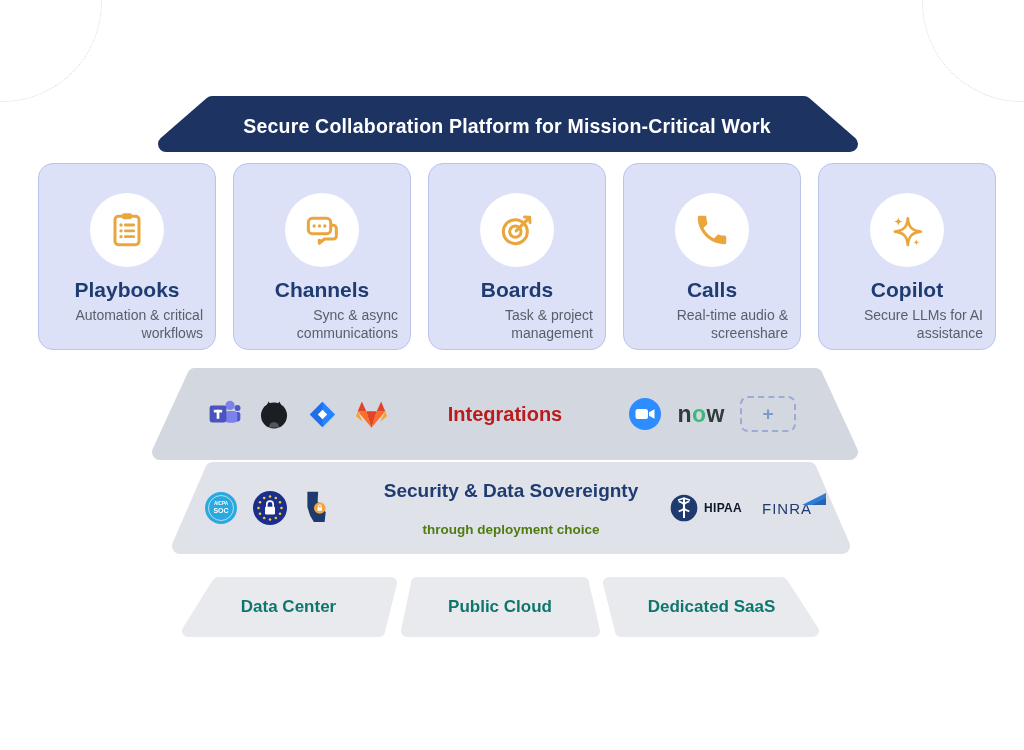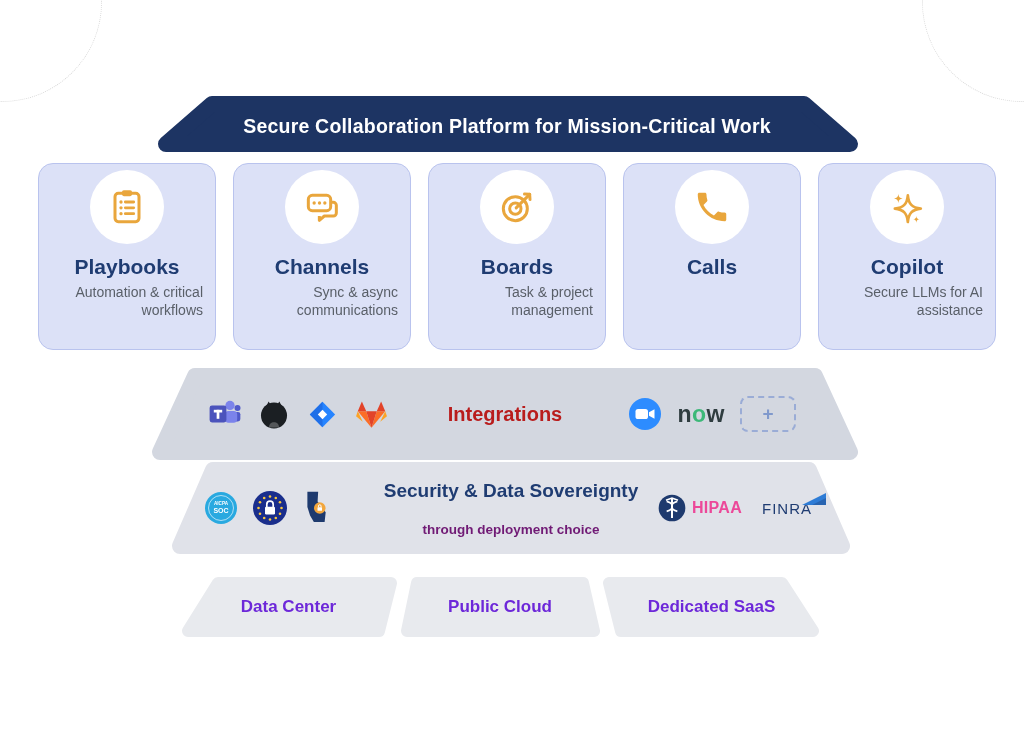--- a/index.html
+++ b/index.html
@@ -6,55 +6,55 @@
   .stage{position:relative;width:1024px;height:750px;background:#fff;overflow:hidden;
          font-family:"Liberation Sans",sans-serif;}
   
   .banner{position:absolute;left:152px;top:96px;width:710px;height:60px;}
   .banner svg{position:absolute;inset:0;}
   .banner-label{position:absolute;inset:0;display:flex;align-items:center;justify-content:center;
                 color:#fff;font-size:19.5px;font-weight:bold;letter-spacing:.2px;}
   
   .cards{position:absolute;left:38px;top:163px;display:flex;gap:17px;}
   .card{width:178px;height:187px;box-sizing:border-box;background:#dce1f7;border:1px solid #b9c3ee;
-        border-radius:15px;display:flex;flex-direction:column;align-items:center;padding-top:6px;}
+        border-radius:15px;display:flex;flex-direction:column;align-items:center;padding-top:29px;}
   .icon-circle{width:74px;height:74px;border-radius:50%;background:#fff;display:flex;
                align-items:center;justify-content:center;}
   .card-title{margin:11px 0 5px;font-size:21px;color:#1f3c72;font-weight:bold;}
   .card-desc{margin:0;font-size:14px;line-height:1.28;color:#595f68;text-align:right;width:152px;}
   
   .band{position:absolute;}
   .band > svg.bg{position:absolute;inset:0;}
   .band-content{position:absolute;inset:0;}
   .int-band{left:148px;top:368px;width:714px;height:92px;}
   .sec-band{left:168px;top:462px;width:686px;height:92px;}
   .logo-row{position:absolute;top:0;height:100%;display:flex;align-items:center;}
   .int-left{left:58px;gap:15px;}
   .int-right{right:66px;gap:15px;}
   .sec-left{left:36px;gap:14px;}
   .sec-right{right:42px;gap:20px;}
   .int-label{position:absolute;left:50%;top:50%;transform:translate(-50%,-50%);
              color:#b91c1c;font-size:20px;font-weight:bold;}
   .sec-text{position:absolute;left:50%;top:50%;transform:translate(-50%,-50%);text-align:center;white-space:nowrap;}
   .sec-title{color:#1f3c72;font-size:19px;font-weight:bold;margin:0;}
-  .sec-sub{color:#701a75;font-size:13.5px;font-weight:bold;margin:20px 0 0;}
+  .sec-sub{color:#4d7c0f;font-size:13.5px;font-weight:bold;margin:20px 0 0;}
   .now-wordmark{font-size:23px;font-weight:bold;color:#2f3d40;letter-spacing:.5px;display:flex;}
   .now-wordmark .green-o{color:#3CB878;}
   .add-box{width:52px;height:32px;border:2px dashed #9AACD6;border-radius:8px;display:flex;
            align-items:center;justify-content:center;color:#8099CC;font-size:19px;font-weight:bold;}
   .hipaa-group,.finra-group{display:flex;align-items:center;gap:4px;}
-  .hipaa-label{font-size:16px;font-weight:bold;color:#ec4899;letter-spacing:.3px;}
+  .hipaa-label{font-size:12px;font-weight:bold;color:#0f172a;letter-spacing:.3px;}
   .finra-group{position:relative;}
   .finra-label{font-size:15px;font-weight:normal;color:#1f3c72;letter-spacing:1px;}
   .finra-flag{position:absolute;right:-14px;top:-7px;}
   
   .dep{position:absolute;top:577px;height:60px;}
   .dep svg{position:absolute;inset:0;}
   .dep-label{position:absolute;inset:0;display:flex;align-items:center;justify-content:center;
-             color:#6d28d9;font-size:17px;font-weight:bold;}
+             color:#0f766e;font-size:17px;font-weight:bold;}
   #dep1{left:180px;width:217px;}
   #dep2{left:400px;width:200px;}
   #dep3{left:603px;width:217px;}
   
   .corner-arc{position:absolute;width:200px;height:200px;border:1px dotted #d9d9d9;border-radius:100px;
               pointer-events:none;}
 </style>
 </head>
 <body>
 
@@ -118,20 +118,21 @@
 
     <div class="card">
       <div class="icon-circle">
         <svg width="38" height="38" viewBox="0 0 24 24">
           <path fill="#E9A63C" d="M6.62 10.79c1.44 2.83 3.76 5.14 6.59 6.59l2.2-2.2c.27-.27.67-.36 1.02-.24
             1.12.37 2.33.57 3.57.57.55 0 1 .45 1 1V20c0 .55-.45 1-1 1-9.39 0-17-7.61-17-17
             0-.55.45-1 1-1h3.5c.55 0 1 .45 1 1 0 1.25.2 2.45.57 3.57.11.35.03.74-.25 1.02l-2.2 2.2z"></path>
         </svg>
       </div>
       <h3 class="card-title">Calls</h3>
+      <p class="card-desc">Real-time audio &amp; screenshare</p>
     </div>
 
     <div class="card">
       <div class="icon-circle">
         <svg width="40" height="40" viewBox="0 0 24 24">
           <path d="M12.5 5 C13 10.3 15 12.4 20.3 13 C15 13.6 13 15.7 12.5 21 C12 15.7 10 13.6 4.7 13 C10 12.4 12 10.3 12.5 5 Z" fill="none" stroke="#E9A63C" stroke-width="1.6" stroke-linejoin="round"></path>
           <path d="M6.8 4.2 C7 6 7.7 6.7 9.4 6.9 C7.7 7.1 7 7.8 6.8 9.6 C6.6 7.8 5.9 7.1 4.2 6.9 C5.9 6.7 6.6 6 6.8 4.2 Z" fill="#E9A63C"></path>
           <path d="M17.6 17.4 C17.7 18.7 18.2 19.2 19.5 19.4 C18.2 19.6 17.7 20.1 17.6 21.4 C17.5 20.1 17 19.6 15.7 19.4 C17 19.2 17.5 18.7 17.6 17.4 Z" fill="#E9A63C"></path>
         </svg>
       </div>

